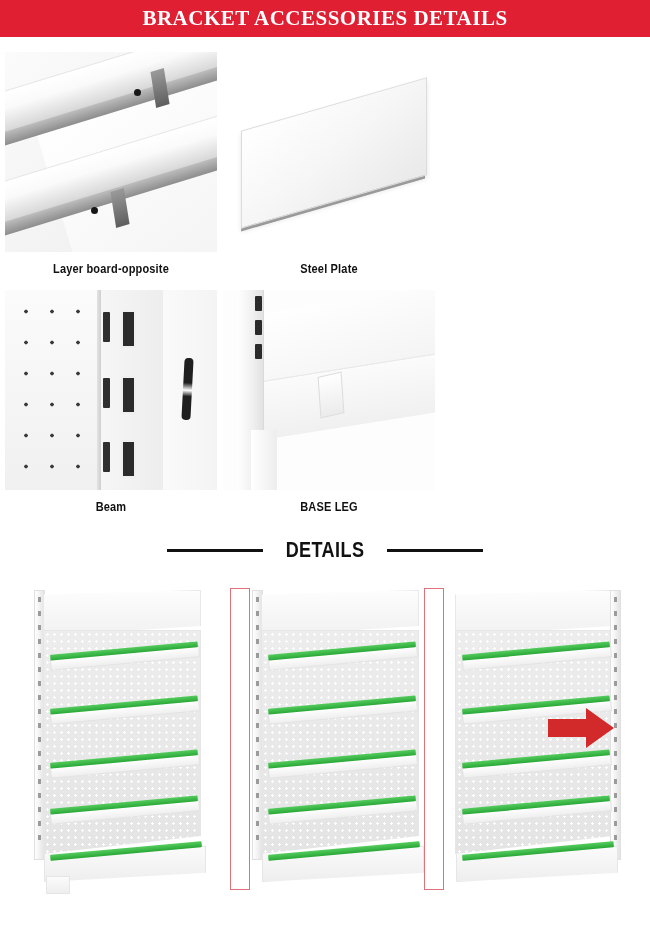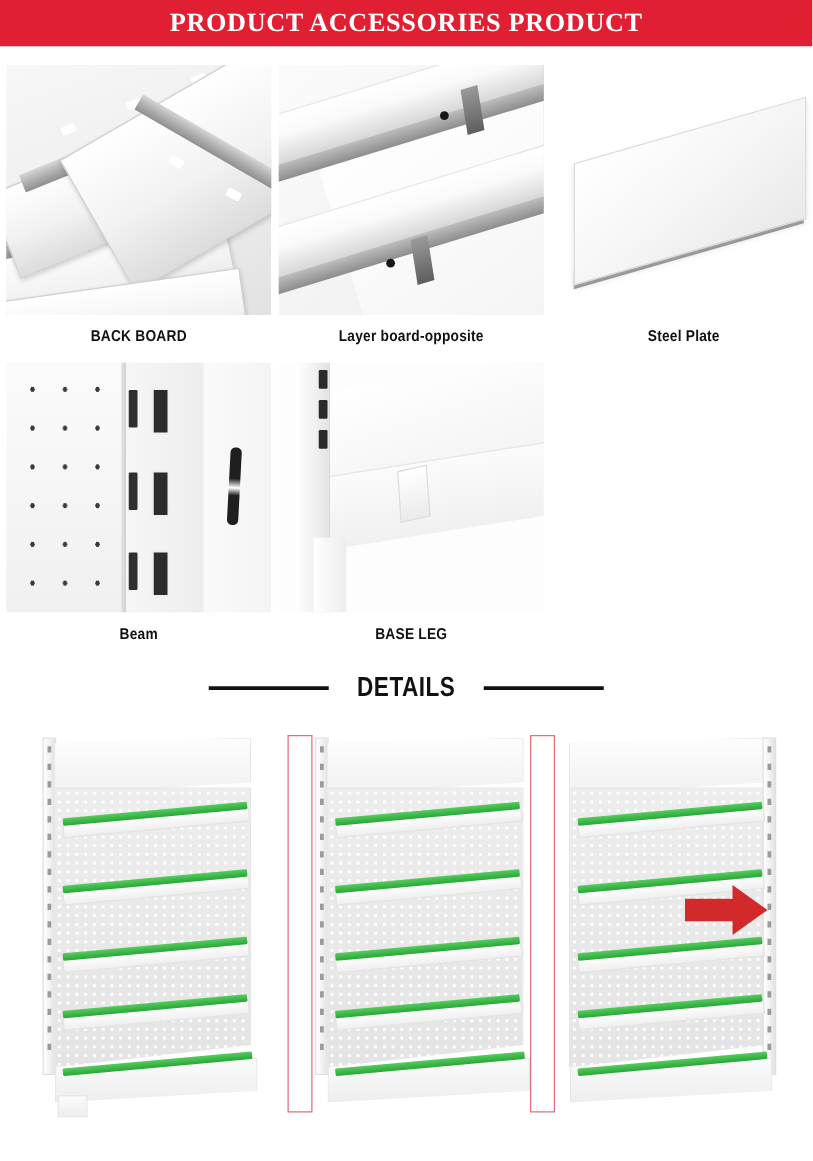--- a/index.html
+++ b/index.html
@@ -290,48 +290,27 @@
     background: #ffffff;
     border: 1px solid #e0707a;
   }
 
   .arrow { position: absolute; }
 </style>
 </head>
 <body>
 
 <div class="banner">
-  <div class="banner-title">PRODUCT ACCESSORIES PRODUCT</div>
+  <div class="banner-title">BRACKET ACCESSORIES DETAILS</div>
 </div>
 
 <div class="grid">
 
   <div class="grid-row">
 
-    <div class="cell">
-      <div class="thumb">
-        <div class="ph bb-bg"></div>
-        <div class="bb-panel" style="left:-30px; top:130px; width:210px; height:80px; transform:rotate(-12deg);"></div>
-        <div class="bb-rail" style="left:-10px; top:122px; width:180px; height:16px; transform:rotate(-12deg);"></div>
-        <div class="bb-notch" style="left:30px;  top:124px; transform:rotate(-12deg);"></div>
-        <div class="bb-notch" style="left:82px;  top:113px; transform:rotate(-12deg);"></div>
-        <div class="bb-notch" style="left:134px; top:102px; transform:rotate(-12deg);"></div>
-        <div class="bb-panel" style="left:-10px; top:60px; width:220px; height:70px; transform:rotate(-22deg);"></div>
-        <div class="bb-rail" style="left:6px; top:52px; width:190px; height:15px; transform:rotate(-22deg);"></div>
-        <div class="bb-notch" style="left:44px;  top:48px; transform:rotate(-22deg);"></div>
-        <div class="bb-notch" style="left:96px;  top:28px; transform:rotate(-22deg);"></div>
-        <div class="bb-notch" style="left:148px; top:8px;  transform:rotate(-22deg);"></div>
-        <div class="bb-panel" style="left:60px; top:20px; width:190px; height:120px; transform:rotate(-30deg);"></div>
-        <div class="bb-rail" style="left:96px; top:60px; width:150px; height:14px; transform:rotate(30deg);"></div>
-        <div class="bb-notch" style="left:130px; top:74px; transform:rotate(30deg);"></div>
-        <div class="bb-notch" style="left:176px; top:100px; transform:rotate(30deg);"></div>
-        <div class="bb-panel" style="left:-40px; top:178px; width:230px; height:60px; transform:rotate(-8deg);"></div>
-      </div>
-      <div class="caption">BACK BOARD</div>
-    </div>
 
     <div class="cell">
       <div class="thumb">
         <div class="ph lb-bg"></div>
         <div class="lb-corner"></div>
         <div class="lb-face"></div>
         <div class="lb-rib" style="top:6px;"></div>
         <div class="lb-fold" style="left:-10px; top:48px;"></div>
         <div class="lb-rib" style="top:96px;"></div>
         <div class="lb-fold" style="left:-10px; top:138px;"></div>

